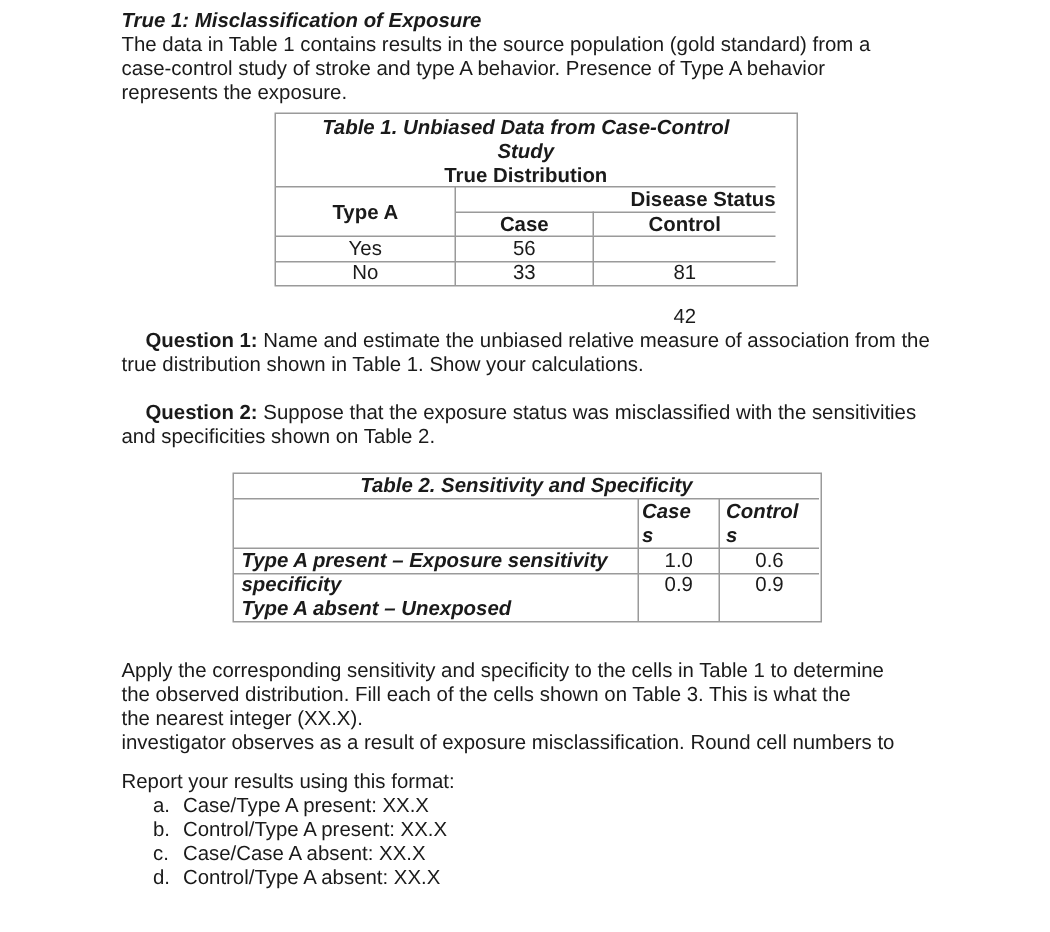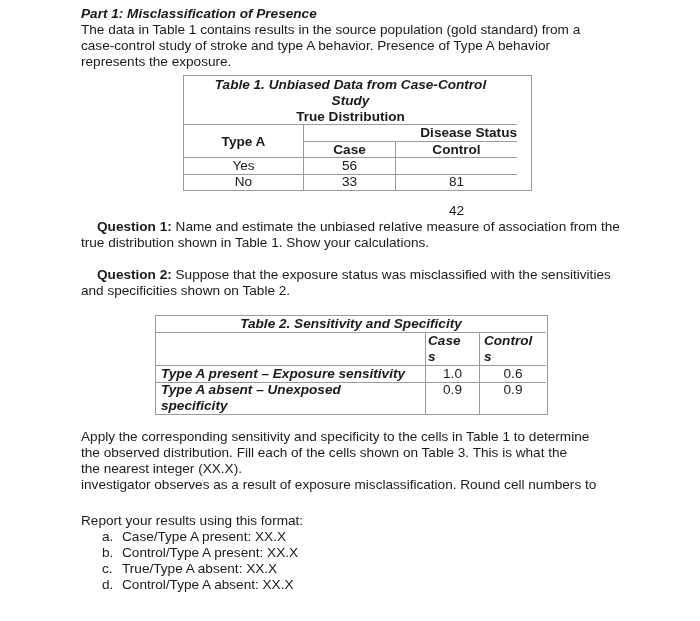--- a/index.html
+++ b/index.html
@@ -72,21 +72,21 @@
       list-style: none;
       line-height: 16px;
     }
     ol.report li { position: relative; padding-left: 41px; white-space: nowrap; }
     ol.report li .mk { position: absolute; left: 21px; }
   </style>
 </head>
 <body>
 
 <div class="para" style="top:6px;">
-  <span class="line heading">Part 1: Misclassification of Presence</span>
+  <span class="line heading">True 1: Misclassification of Exposure</span>
   <span class="line">The data in Table 1 contains results in the source population (gold standard) from a</span>
   <span class="line">case-control study of stroke and type A behavior.  Presence of Type A behavior</span>
   <span class="line">represents the exposure.</span>
 </div>
 
 <div class="t1">
 
   <div class="cell bi" style="left:0;width:333px;top:1px;">Table 1.  Unbiased Data from Case-Control</div>
   <div class="cell bi" style="left:0;width:333px;top:17px;">Study</div>
   <div class="cell b" style="left:0;width:333px;top:33px;">True Distribution</div>
@@ -139,33 +139,33 @@
     <span style="display:block;">s</span>
   </div>
   <div class="hline" style="left:0;width:390px;top:49px;"></div>
 
   <div class="cell bi" style="left:5px;top:50px;text-align:left;">Type A present – Exposure sensitivity</div>
   <div class="cell" style="left:270px;width:53px;top:50px;">1.0</div>
   <div class="cell" style="left:324px;width:66px;top:50px;">0.6</div>
   <div class="hline" style="left:0;width:390px;top:66px;"></div>
 
   <div class="cell bi" style="left:5px;top:66px;text-align:left;">
+    <span style="display:block;">specificity</span>
     <span style="display:block;">Type A absent – Unexposed</span>
-    <span style="display:block;">specificity</span>
   </div>
   <div class="cell" style="left:270px;width:53px;top:66px;">0.9</div>
   <div class="cell" style="left:324px;width:66px;top:66px;">0.9</div>
 </div>
 
-<div class="para" style="top:429px;">
+<div class="para" style="top:439px;">
   <span class="line">Apply the corresponding sensitivity and specificity to the cells in Table 1 to determine</span>
   <span class="line">the observed distribution.  Fill each of the cells shown on Table 3.  This is what the</span>
   <span class="line">the nearest integer (XX.X).</span>
   <span class="line">investigator observes as a result of exposure misclassification. Round cell numbers to</span>
 </div>
 
 <div class="para" style="top:513px;">Report your results using this format:</div>
 <ol class="report" style="top:529px;">
   <li><span class="mk">a.</span><span>Case/Type A present:  XX.X</span></li>
   <li><span class="mk">b.</span><span>Control/Type A present: XX.X</span></li>
-  <li><span class="mk">c.</span><span>True/Type A absent: XX.X</span></li>
+  <li><span class="mk">c.</span><span>Case/Case A absent: XX.X</span></li>
   <li><span class="mk">d.</span><span>Control/Type A absent: XX.X</span></li>
 </ol>
 
 </body></html>

